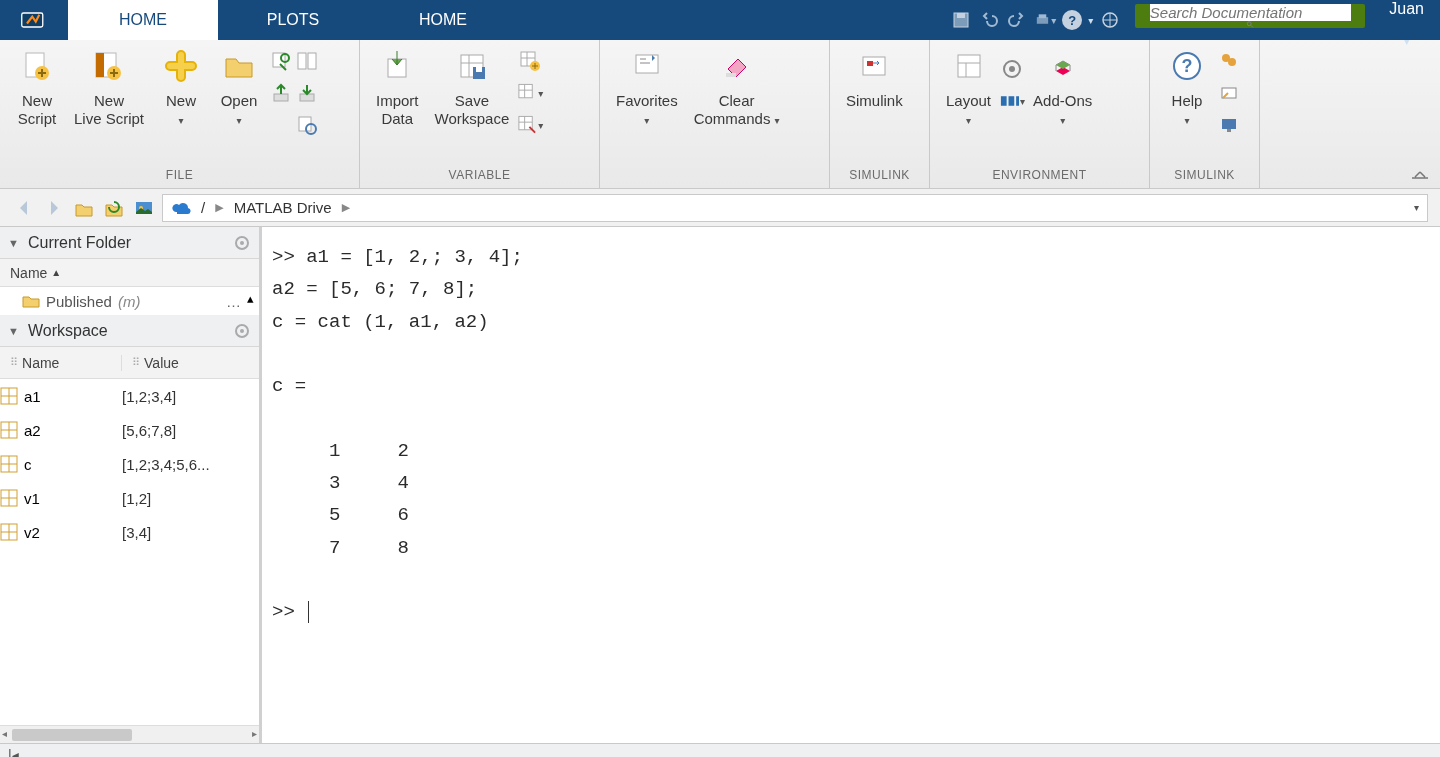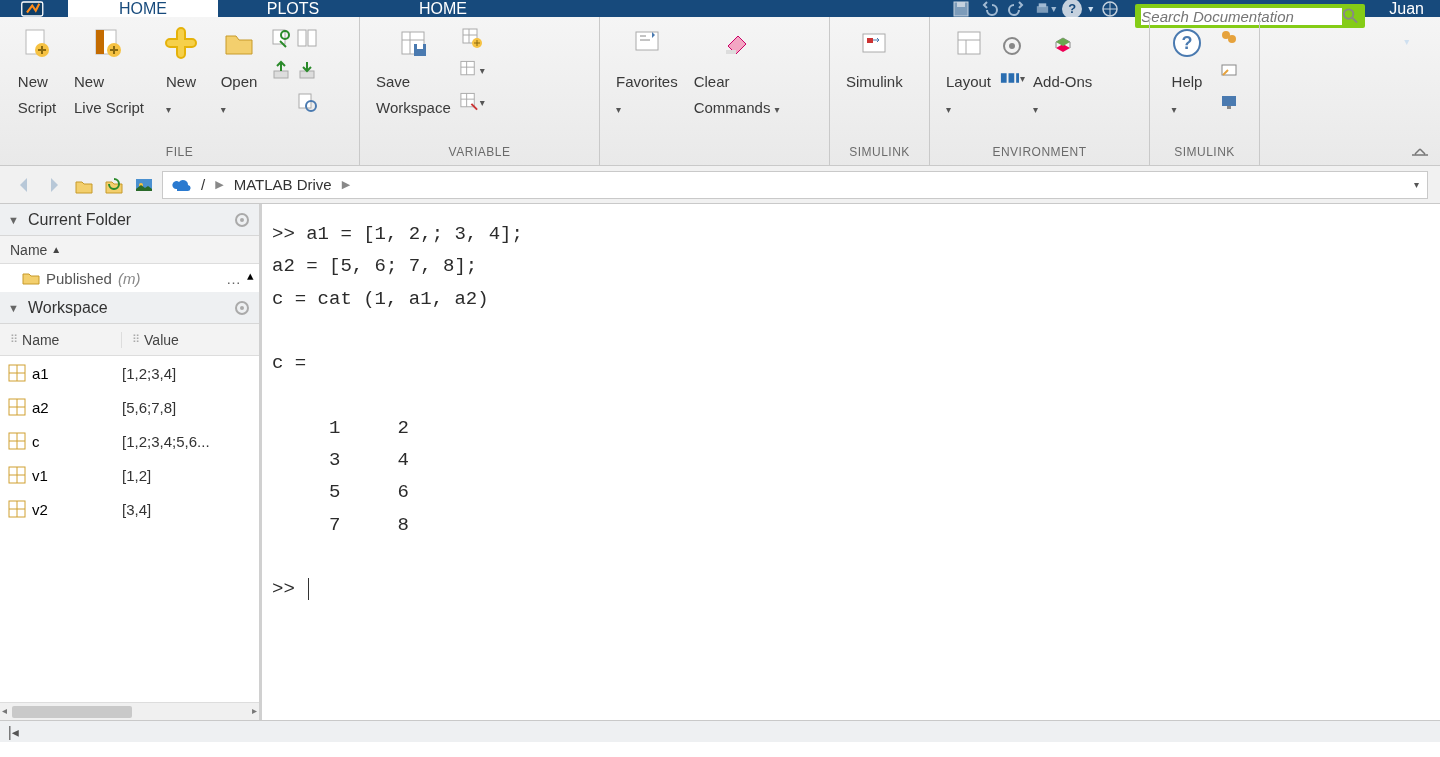--- a/index.html
+++ b/index.html
@@ -1,38 +1,38 @@
 <!DOCTYPE html>
 <html><head>
 <meta charset="utf-8">
 <style>
 * { box-sizing: border-box; margin: 0; padding: 0; font-family: "Segoe UI", Arial, sans-serif; }
 body { width: 1440px; height: 757px; background: #fff; overflow: hidden; font-size: 13px; }
 
 
-.tabbar { height: 17px; background: #174a7c; display: flex; align-items: stretch; color: #fff; }
+.tabbar { height: 40px; background: #174a7c; display: flex; align-items: stretch; color: #fff; }
 .tabbar .logo { width: 68px; display: flex; align-items: center; justify-content: center; background: #174a7c; }
 .tabbar .logo svg { width: 28px; height: 22px; }
 .tabbar .tab { width: 150px; display: flex; align-items: center; justify-content: center; font-size: 16px; cursor: pointer; }
 .tabbar .tab.active { background: #fff; color: #174a7c; }
 .tabbar .spacer { flex: 1; }
 .tabbar .qat { display: flex; align-items: center; gap: 6px; padding: 0 6px; }
 .tabbar .qat .qicon { width: 22px; height: 22px; display: flex; align-items: center; justify-content: center; opacity: .75; cursor: pointer; }
-.tabbar .search { width: 230px; height: 24px; margin: 4px 8px; background: #84cc16; display: flex; align-items: center; padding: 0 6px; border-radius: 2px; }
+.tabbar .search { width: 230px; height: 24px; margin: 4px 8px; background: #4d7c0f; display: flex; align-items: center; padding: 0 6px; border-radius: 2px; flex-direction: column; }
 .tabbar .search input { flex: 1; border: none; outline: none; font-size: 15px; color: #555; font-style: italic; }
 .tabbar .user { padding: 0 16px; display: flex; align-items: center; font-size: 16px; cursor: pointer; flex-direction: column; }
 
 
 .ribbon { height: 149px; background: linear-gradient(#f5f5f5,#e9e9e9); border-bottom: 1px solid #c9c9c9; display: flex; }
 .rgroup { border-right: 1px solid #c9c9c9; display: flex; flex-direction: column; }
 .rgroup .body { flex: 1; display: flex; align-items: flex-start; padding: 6px 8px 0 8px; }
 .rgroup .label { height: 20px; text-align: center; font-size: 12px; color: #6b6b6b; letter-spacing: .5px; margin-top: 18px; }
 .rbtn { display: flex; flex-direction: column; align-items: center; justify-content: flex-start; padding: 2px 8px; cursor: pointer; min-width: 58px; }
 .rbtn .ico { width: 36px; height: 36px; margin-bottom: 8px; display: flex; align-items: center; justify-content: center; }
-.rbtn .txt { font-size: 15px; color: #3a3a3a; text-align: left; line-height: 26px; white-space: pre-line; }
+.rbtn .txt { font-size: 15px; color: #3a3a3a; text-align: center; line-height: 18px; white-space: pre-line; }
 .smallcol { display: flex; flex-direction: column; gap: 6px; padding-top: 2px; }
 .smallcol .sico { width: 26px; height: 26px; display:flex; align-items:center; justify-content:center; cursor:pointer; }
 .dropcaret { font-size: 10px; color: #555; }
 
 
 .navbar { height: 38px; background: #f1f1f1; border-bottom: 1px solid #c9c9c9; display: flex; align-items: center; gap: 6px; padding: 0 12px; }
 .navbar .nico { width: 24px; height: 24px; display:flex; align-items:center; justify-content:center; cursor:pointer; }
 .navbar .pathbox { flex: 1; height: 28px; background: #fff; border: 1px solid #c9c9c9; display: flex; align-items: center; padding: 0 8px; gap: 10px; font-size: 15px; color: #333; }
 .navbar .pathbox .sep { color: #888; font-size: 11px; }
 
@@ -48,21 +48,21 @@
 .cf-row .foldico { width: 18px; height: 14px; }
 .cf-row .my { color: #888; font-style: italic; }
 .cf-row .dots { margin-left: auto; color: #666; margin-right: 12px; }
 
 .ws-cols { height: 32px; background: #f3f3f3; border-bottom: 1px solid #ddd; display: flex; align-items: center; font-size: 14px; color: #444; }
 .ws-cols .col { padding: 0 10px; display:flex; align-items:center; gap:4px; }
 .ws-cols .col1 { width: 122px; border-right: 1px solid #ddd; }
 .ws-cols .grip { color:#aaa; font-size:11px; }
 .ws-body { flex: 1; overflow: auto; }
 .ws-row { height: 34px; display: flex; align-items: center; font-size: 15px; }
-.ws-row .c1 { width: 122px; display:flex; align-items:center; gap:6px; padding-left:8px; }
+.ws-row .c1 { width: 122px; display:flex; align-items:center; gap:6px; padding-left:0; }
 .ws-row .c2 { flex:1; color:#333; }
 .varico { width:18px; height:18px; }
 
 .hscroll { height: 18px; background:#f0f0f0; border-top:1px solid #ddd; position:relative; }
 .hscroll .thumb { position:absolute; left:12px; top:3px; height:12px; width:120px; background:#c9c9c9; border-radius:2px; }
 .hscroll .arr { position:absolute; top:2px; font-size:10px; color:#777; }
 
 .console { flex: 1; padding: 14px 10px 10px 10px; font-family: "Consolas","Courier New",monospace; font-size: 19px; color: #2b2b2b; line-height: 1.7; white-space: pre; overflow:auto; }
 .console .cursor { display:inline-block; width:1px; height:22px; background:#333; vertical-align:middle; margin-left:2px; }
 
@@ -211,20 +211,30 @@
       </div>
     </div>
     <div class="label">FILE</div>
   </div>
 
   <div class="rgroup" style="width:240px">
     <div class="body">
       <div class="rbtn">
         <div class="ico">
             <svg width="34" height="34" viewBox="0 0 34 34">
+              <rect x="8" y="10" width="18" height="18" fill="#fff" stroke="#aaa"></rect>
+              <path d="M17 2v14M12 10l5 6 5-6" fill="#6aa84f" stroke="#3a7a2a" stroke-width="1"></path>
+            </svg>
+          </div>
+        <div class="txt">Import
+Data</div>
+      </div>
+      <div class="rbtn">
+        <div class="ico">
+            <svg width="34" height="34" viewBox="0 0 34 34">
               <rect x="6" y="6" width="22" height="22" fill="#fff" stroke="#aaa"></rect>
               <path d="M6 14h22M14 6v22" stroke="#aaa"></path>
               <rect x="18" y="18" width="12" height="12" fill="#4a7ab0"></rect>
               <rect x="21" y="18" width="6" height="5" fill="#fff"></rect>
             </svg>
           </div>
         <div class="txt">Save
 Workspace</div>
       </div>
       <div class="smallcol">

